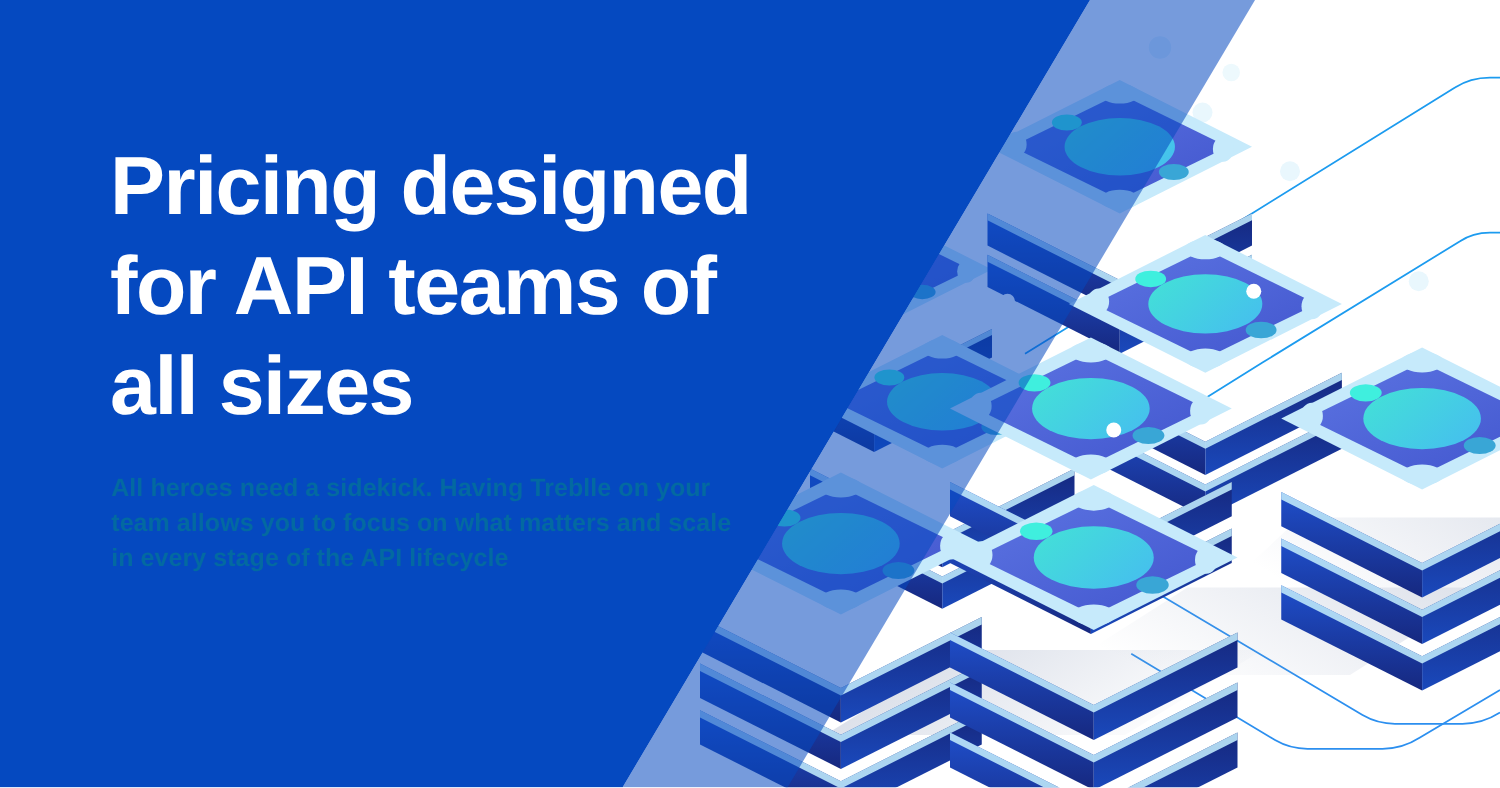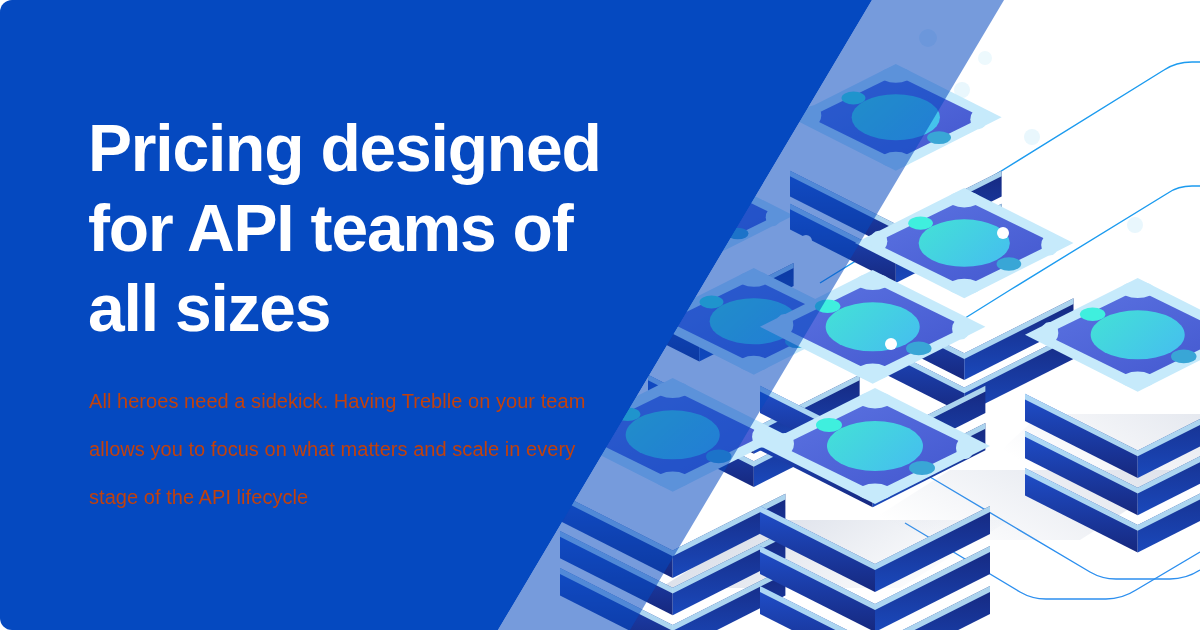--- a/index.html
+++ b/index.html
@@ -7,21 +7,20 @@
     padding: 0;
     background: #ffffff;
   }
   #stage {
     position: relative;
     width: 1200px;
     height: 630px;
     overflow: hidden;
     background: #ffffff;
     font-family: "Liberation Sans", sans-serif;
-    border-radius: 12px;
   }
 
   
   #art {
     position: absolute;
     inset: 0;
     width: 1200px;
     height: 630px;
   }
 
@@ -49,25 +48,25 @@
     letter-spacing: -1.2px;
     white-space: pre-line;
   }
 
   #subhead {
     position: absolute;
     left: 89px;
     top: 377px;
     width: 500px;
     margin: 0;
-    color: #c2410c;
+    color: #0369a1;
     font-family: "Liberation Sans", sans-serif;
-    font-weight: 400;
+    font-weight: 700;
     font-size: 20px;
-    line-height: 48px;
+    line-height: 28px;
     letter-spacing: 0.05px;
   }
 </style>
 </head>
 <body>
 
 <div id="stage">
 
   <svg id="art" viewBox="0 0 1200 630" width="1200" height="630" xmlns="http://www.w3.org/2000/svg">
     <defs>

